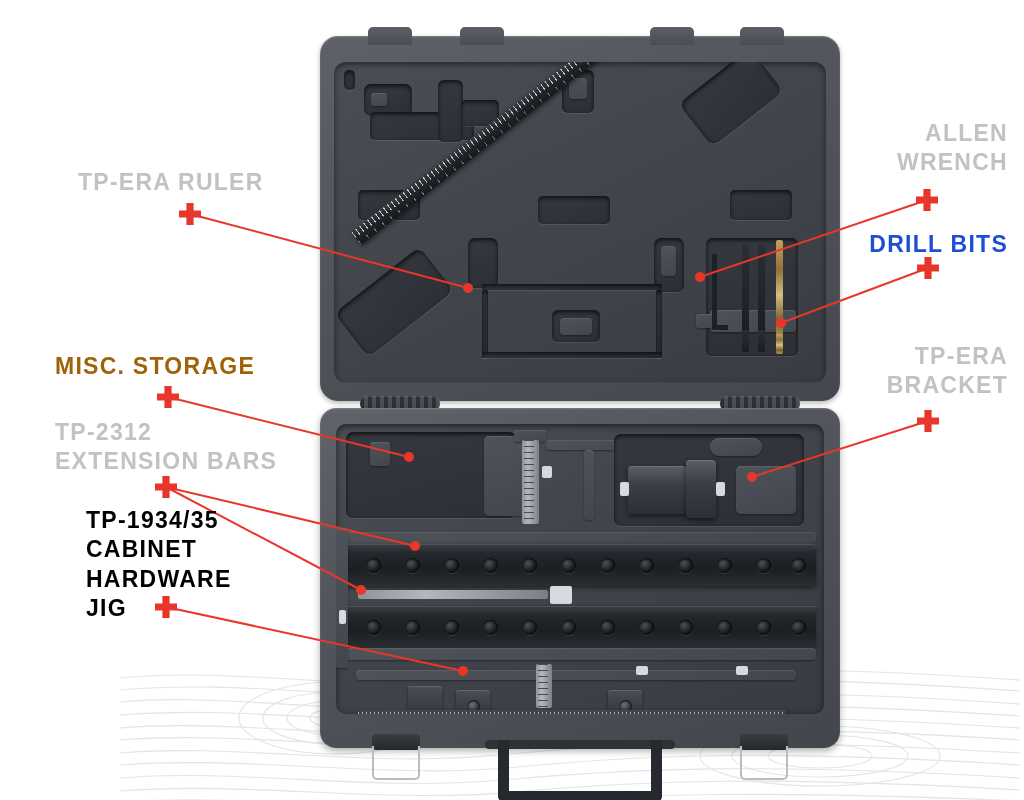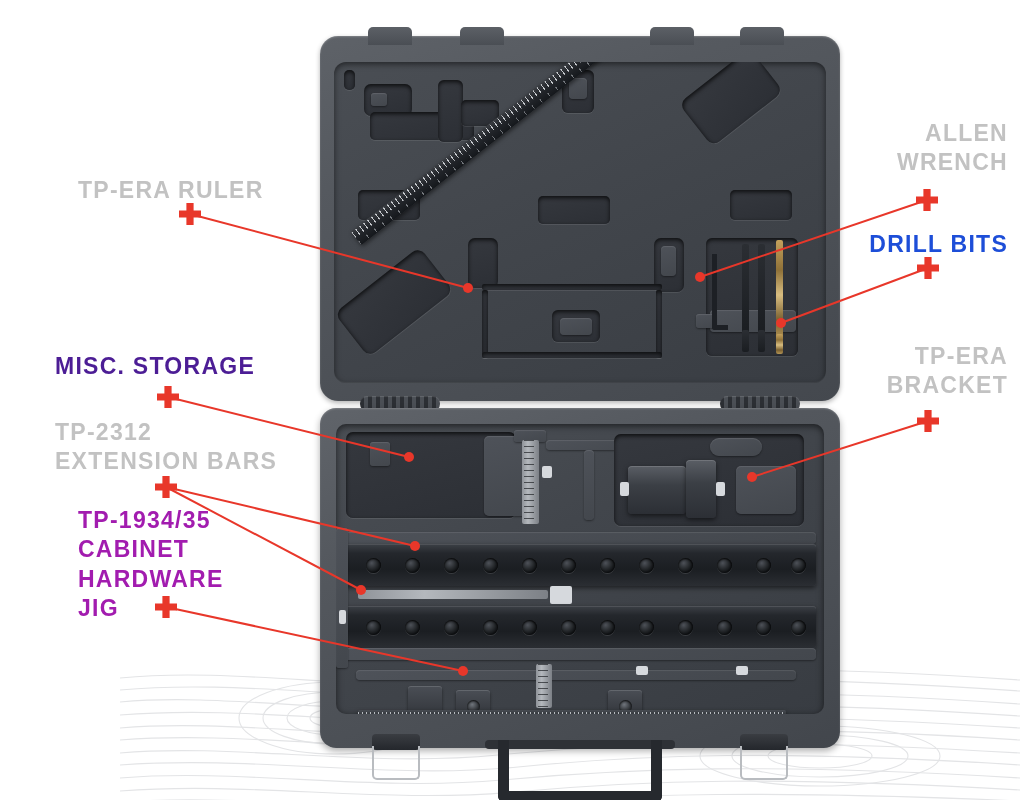--- a/index.html
+++ b/index.html
@@ -499,28 +499,28 @@
           L177,490.6 L169.6,490.6 L169.6,498 L162.4,498
           L162.4,490.6 L155,490.6 L155,483.4 L162.4,483.4 Z" fill="#e8372a"></path>
         <circle cx="463" cy="671" r="5" fill="#e8372a"></circle>
         <path d="M162.4,596 L169.6,596 L169.6,603.4 L177,603.4
           L177,610.6 L169.6,610.6 L169.6,618 L162.4,618
           L162.4,610.6 L155,610.6 L155,603.4 L162.4,603.4 Z" fill="#e8372a"></path>
       </g>
   </svg>
 
   <div id="label-layer">
-      <div class="label left" style="left: 78px; top: 168px; color: rgb(194, 194, 194); margin-top: 8px;">TP-ERA RULER</div>
+      <div class="label left" style="left: 78px; top: 168px; color: rgb(194, 194, 194);">TP-ERA RULER</div>
       <div class="label right" style="left: 760px; top: 119px; color: rgb(194, 194, 194); width: 248px;">ALLEN
 WRENCH</div>
       <div class="label right" style="left: 760px; top: 230px; color: #1d4ed8; width: 248px;">DRILL BITS</div>
       <div class="label right" style="left: 760px; top: 342px; color: rgb(194, 194, 194); width: 248px;">TP-ERA
 BRACKET</div>
-      <div class="label left" style="left: 55px; top: 352px; color: #4c1d95;">MISC. STORAGE</div>
+      <div class="label left" style="left: 55px; top: 352px; color: #a16207;">MISC. STORAGE</div>
       <div class="label left" style="left: 55px; top: 418px; color: rgb(194, 194, 194);">TP-2312
 EXTENSION BARS</div>
-      <div class="label left" style="left: 78px; top: 506px; color: #a21caf;">TP-1934/35
+      <div class="label left" style="left: 86px; top: 506px; color: #000000;">TP-1934/35
 CABINET
 HARDWARE
 JIG</div>
     </div>
 
 </div>
 
 </body></html>

